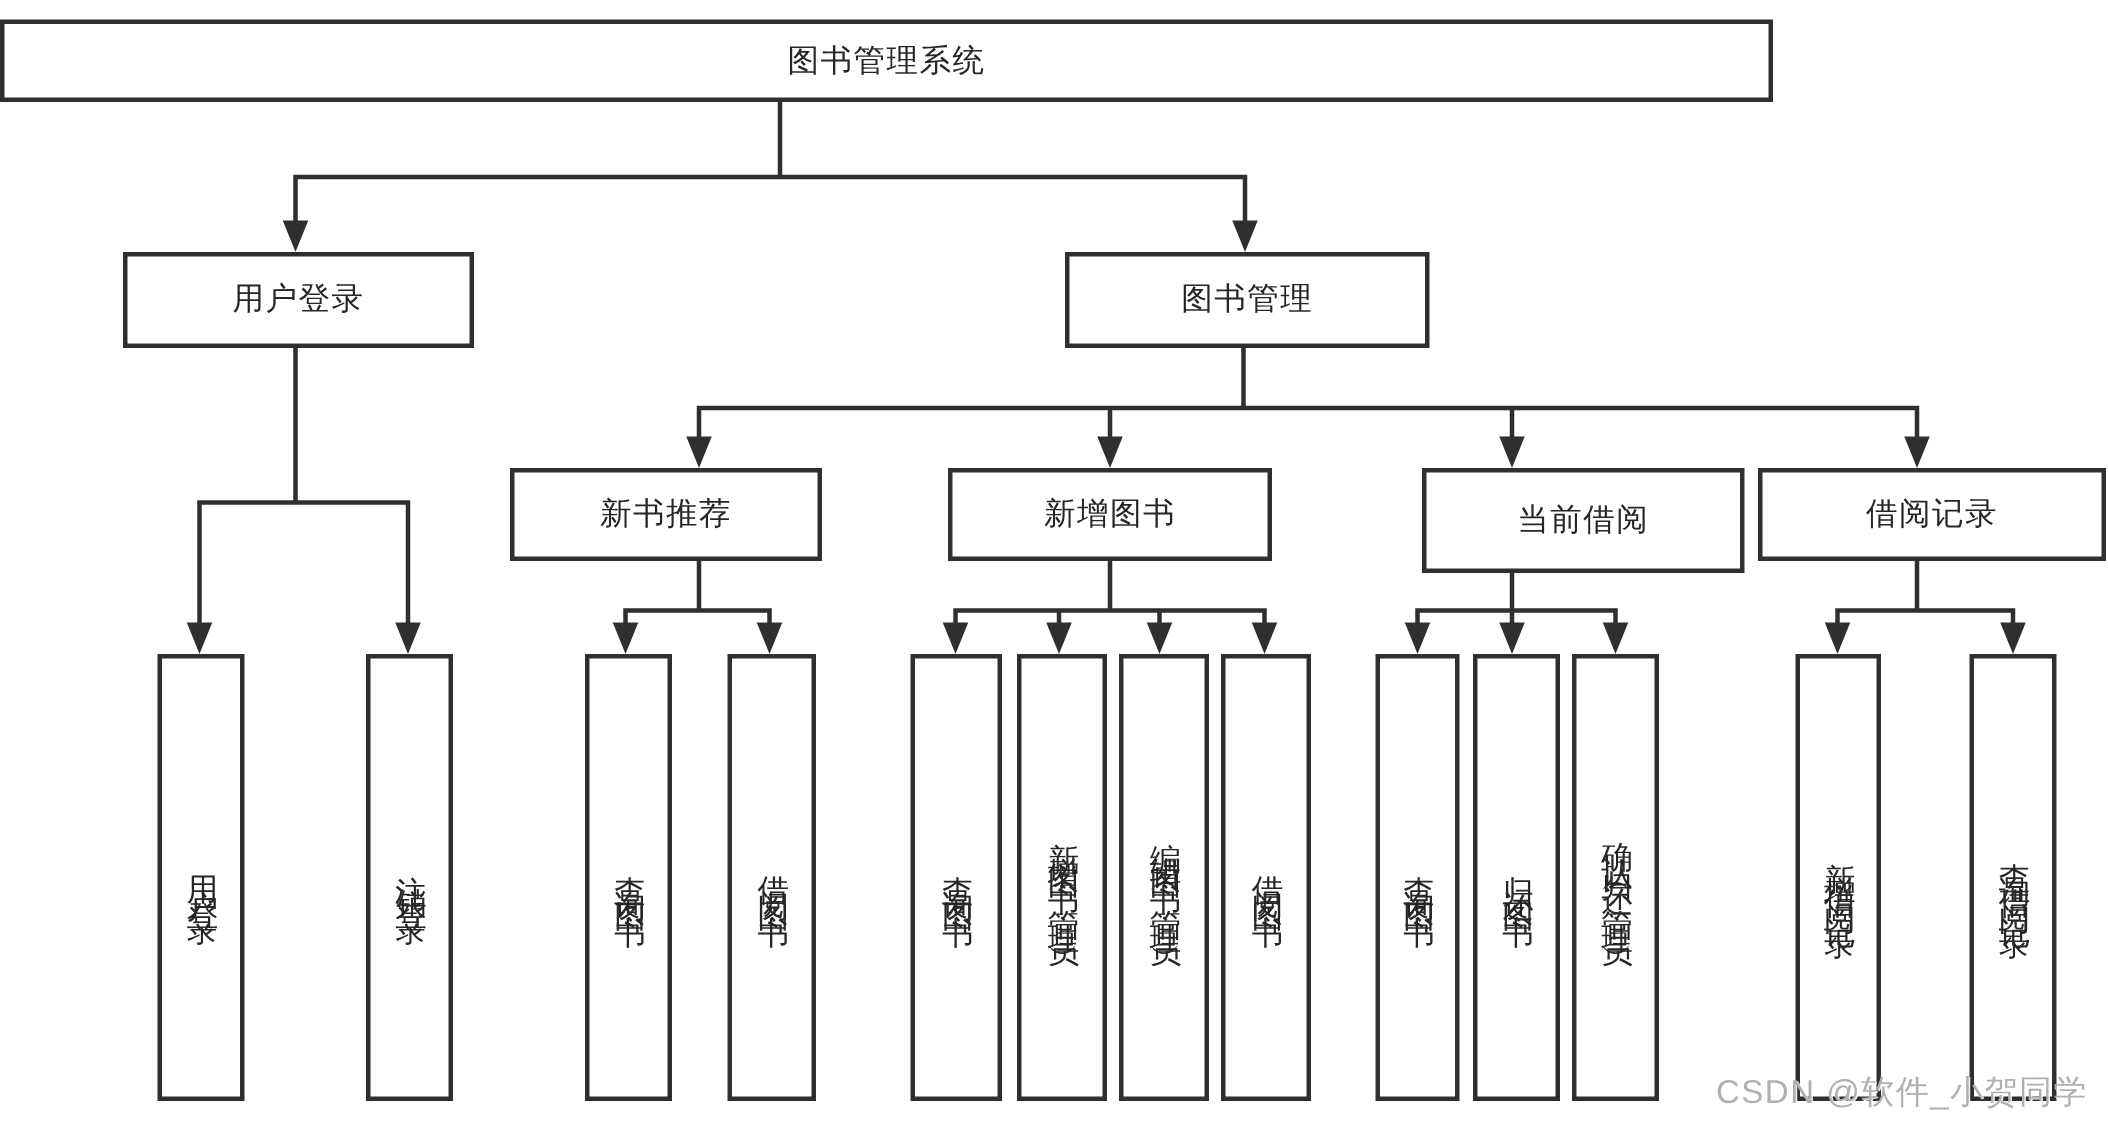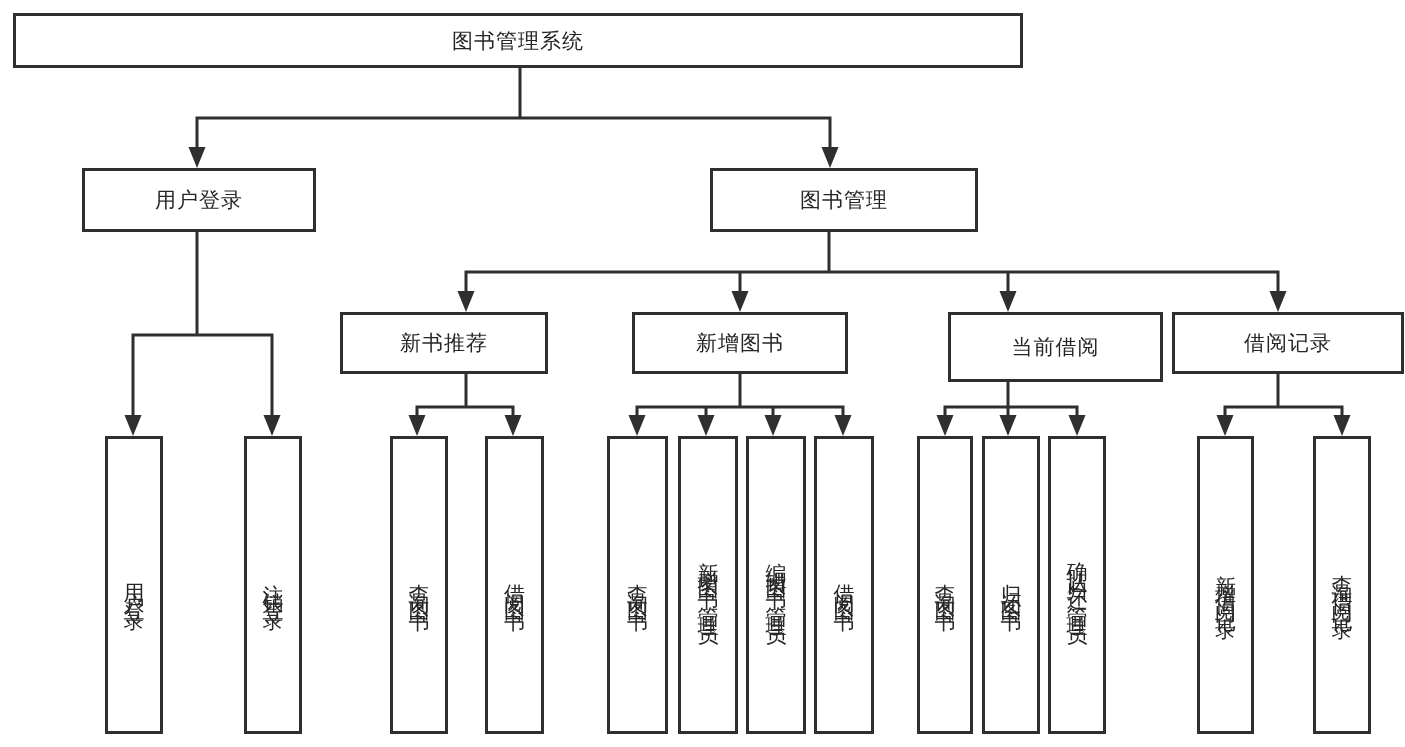--- a/index.html
+++ b/index.html
@@ -88,28 +88,28 @@
       <polygon points="764.5,415 781.5,415 773,436"></polygon>
       <polygon points="834.5,415 851.5,415 843,436"></polygon>
       <polygon points="936.5,415 953.5,415 945,436"></polygon>
       <polygon points="999.5,415 1016.5,415 1008,436"></polygon>
       <polygon points="1068.5,415 1085.5,415 1077,436"></polygon>
       <polygon points="1216.5,415 1233.5,415 1225,436"></polygon>
       <polygon points="1333.5,415 1350.5,415 1342,436"></polygon>
     </g>
   </svg>
 
-  <div class="box hbox" style="left:13px;top:13px;width:1010px;height:55px">
+  <div class="box hbox" style="left:0;top:13px;width:1182px;height:55px">
     <span>图书管理系统</span>
   </div>
 
   <div class="box hbox" style="left:82px;top:168px;width:234px;height:64px">
     <span>用户登录</span>
   </div>
-  <div class="box hbox" style="left:710px;top:168px;width:268px;height:64px">
+  <div class="box hbox" style="left:710px;top:168px;width:243px;height:64px">
     <span>图书管理</span>
   </div>
 
   <div class="box hbox" style="left:340px;top:312px;width:208px;height:62px">
     <span>新书推荐</span>
   </div>
   <div class="box hbox" style="left:632px;top:312px;width:216px;height:62px">
     <span>新增图书</span>
   </div>
   <div class="box hbox" style="left:948px;top:312px;width:215px;height:70px">
@@ -156,14 +156,15 @@
     <span>确认归还（管理员）</span>
   </div>
 
   <div class="box vbox" style="left:1197px;top:436px;width:57px;height:298px">
     <span>新增借阅记录</span>
   </div>
   <div class="box vbox" style="left:1313px;top:436px;width:58px;height:298px">
     <span>查询借阅记录</span>
   </div>
 
+  <div class="watermark">CSDN @软件_小贺同学</div>
 
 </div>
 
 </body></html>

